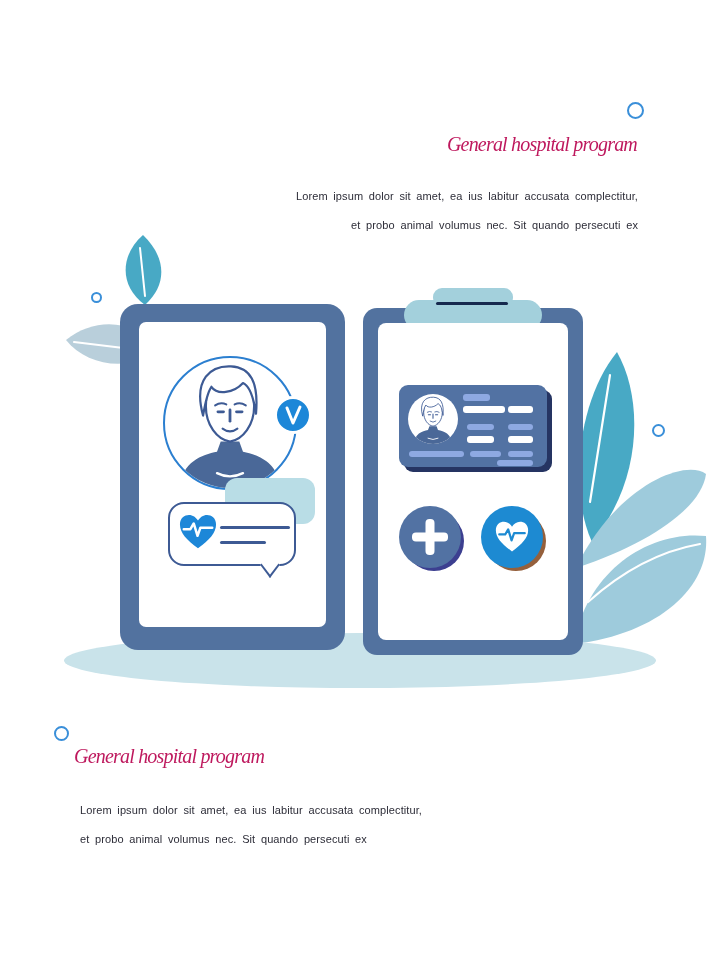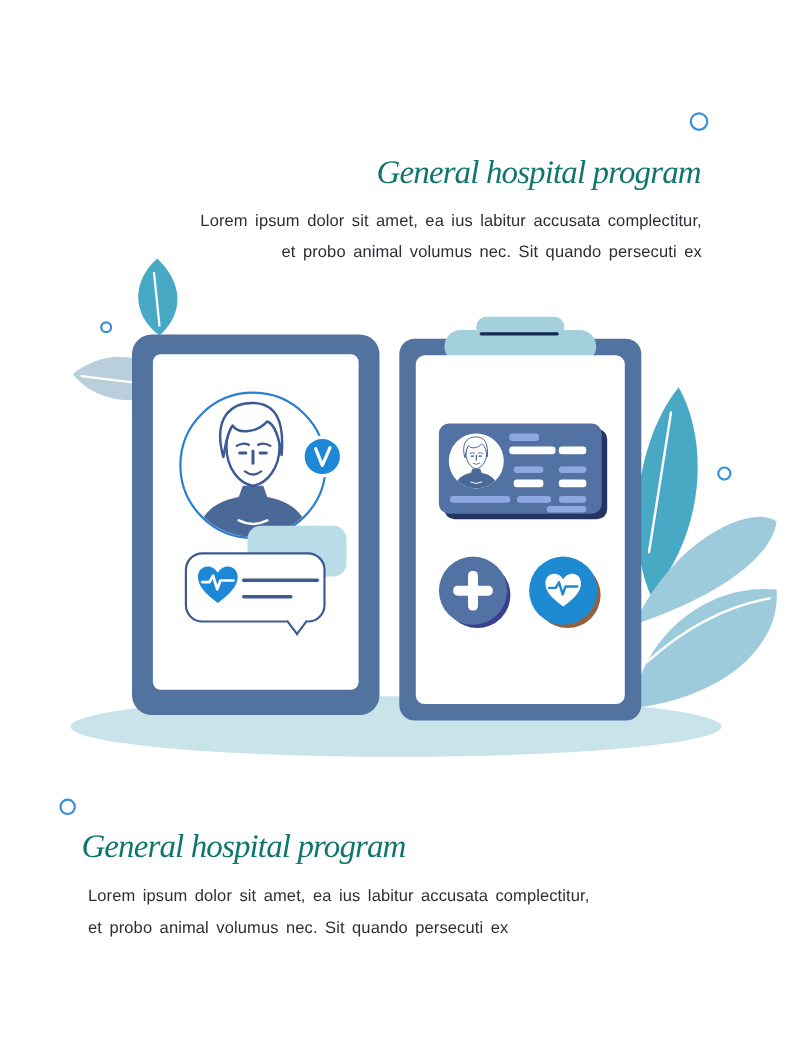--- a/index.html
+++ b/index.html
@@ -9,26 +9,26 @@
   }
   
   .deco-circle{position:absolute;border-radius:50%;background:#fff;border:2.5px solid #3a8fd9;box-sizing:border-box;z-index:5;}
   .dc-top{left:627px;top:102px;width:17px;height:17px;}
   .dc-left{left:91px;top:292px;width:11px;height:11px;border-width:2px;}
   .dc-right{left:652px;top:424px;width:13px;height:13px;border-width:2px;}
   .dc-bottom{left:54px;top:726px;width:15px;height:15px;}
   
   .title{
     position:absolute;font-family:"Liberation Serif","DejaVu Serif",serif;font-style:italic;
-    font-weight:500;font-size:30px;letter-spacing:-0.8px;color:#0f766e;white-space:nowrap;z-index:4;
+    font-weight:500;font-size:20px;letter-spacing:-0.8px;color:#be185d;white-space:nowrap;z-index:4;
   }
   .title-top{right:83px;top:120px;}
   .title-bottom{left:74px;top:728px;}
   .body-text{
-    position:absolute;font-size:15px;line-height:29px;color:#2d2d38;
+    position:absolute;font-size:11px;line-height:29px;color:#2d2d38;
     word-spacing:2.5px;letter-spacing:.1px;z-index:4;
   }
   .body-top{right:82px;top:171px;text-align:right;}
   .body-bottom{left:80px;top:785px;text-align:left;}
   
   .leaves{position:absolute;z-index:1;}
   .ground-shadow{
     position:absolute;left:64px;top:633px;width:592px;height:55px;border-radius:50%;
     background:#c9e3ea;z-index:1;
   }

